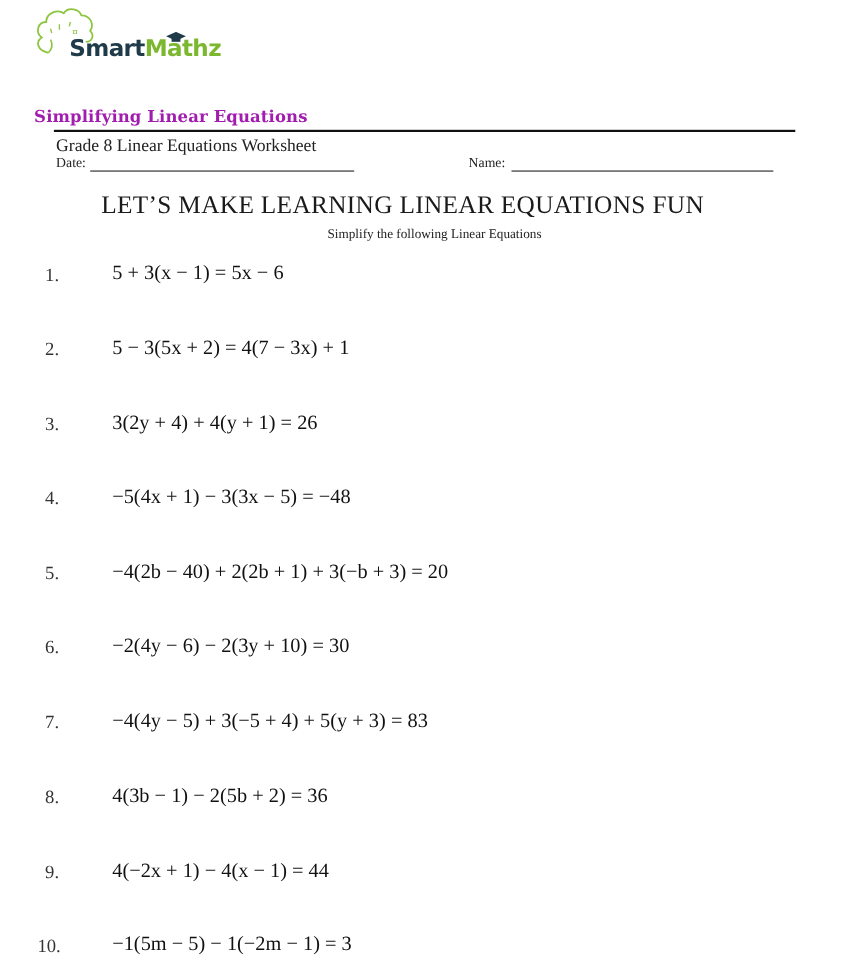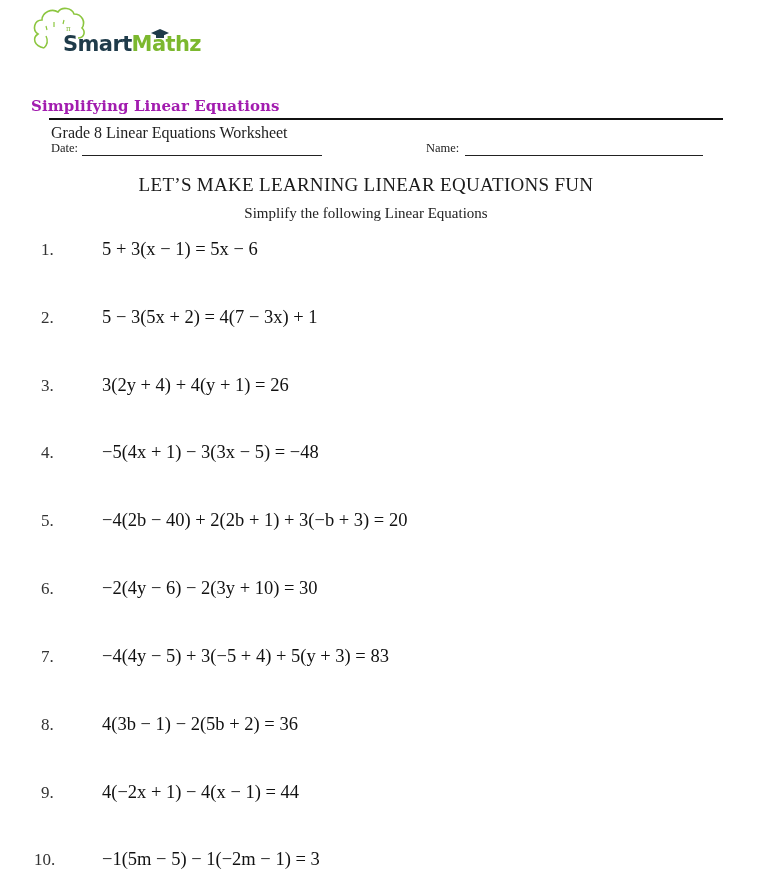--- a/index.html
+++ b/index.html
@@ -15,22 +15,22 @@
   .page-heading { position: absolute; left: 31px; top: 72px; font-family: "DejaVu Serif", serif; font-weight: bold; font-size: 15px; color: #a21caf; letter-spacing: 0.1px; margin-top: 25px; }
 
   .rule { position: absolute; left: 49px; top: 118px; width: 674px; height: 2px; background: #111; }
 
   .meta { position: absolute; left: 51px; top: 125px; font-family: "Liberation Serif", serif; font-size: 16px; line-height: 15px; color: #222; }
   .date-row { position: absolute; left: 51px; top: 141px; font-family: "Liberation Serif", serif; font-size: 12.5px; color: #222; }
   .date-line { position: absolute; left: 82px; top: 155px; width: 240px; height: 1px; background: #222; }
   .name-row { position: absolute; left: 426px; top: 141px; font-family: "Liberation Serif", serif; font-size: 12.5px; color: #222; }
   .name-line { position: absolute; left: 465px; top: 155px; width: 238px; height: 1px; background: #222; }
 
-  .main-title { position: absolute; left: 0; width: 732px; top: 174px; text-align: center; font-family: "Liberation Serif", serif; font-size: 19px; letter-spacing: 0.3px; color: #1a1a1a; }
-  .subtitle { position: absolute; left: 0; width: 732px; top: 205px; text-align: center; font-family: "Liberation Serif", serif; font-size: 15px; color: #222; }
+  .main-title { position: absolute; left: 0; width: 732px; top: 174px; text-align: center; font-family: "Liberation Serif", serif; font-size: 23px; letter-spacing: 0.3px; color: #1a1a1a; }
+  .subtitle { position: absolute; left: 0; width: 732px; top: 205px; text-align: center; font-family: "Liberation Serif", serif; font-size: 12px; color: #222; padding-left: 29px; }
 
   .problem { position: absolute; left: 0; width: 768px; height: 26px; }
   .problem .num { position: absolute; left: 41px; top: 0; font-family: "Liberation Serif", serif; font-size: 17px; color: #333; }
   .problem .num.wide { left: 34px; text-align: right; }
   .problem .eq { position: absolute; left: 102px; top: -1px; font-family: "Liberation Serif", serif; font-size: 18.5px; color: #111; white-space: pre; }
 </style>
 </head>
 <body>
 
 <div class="logo">

